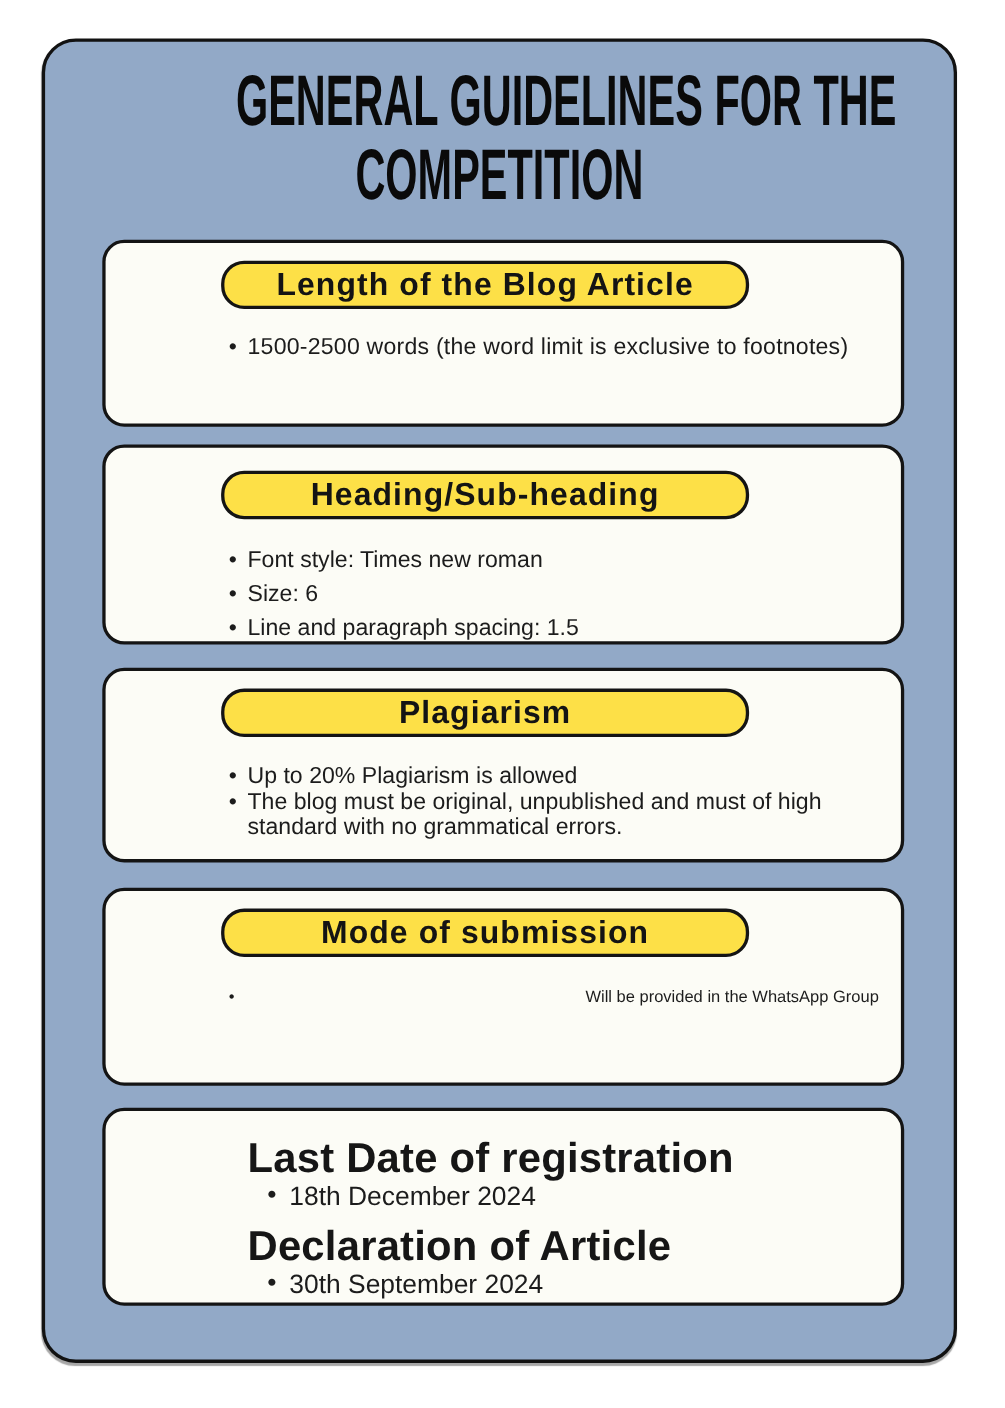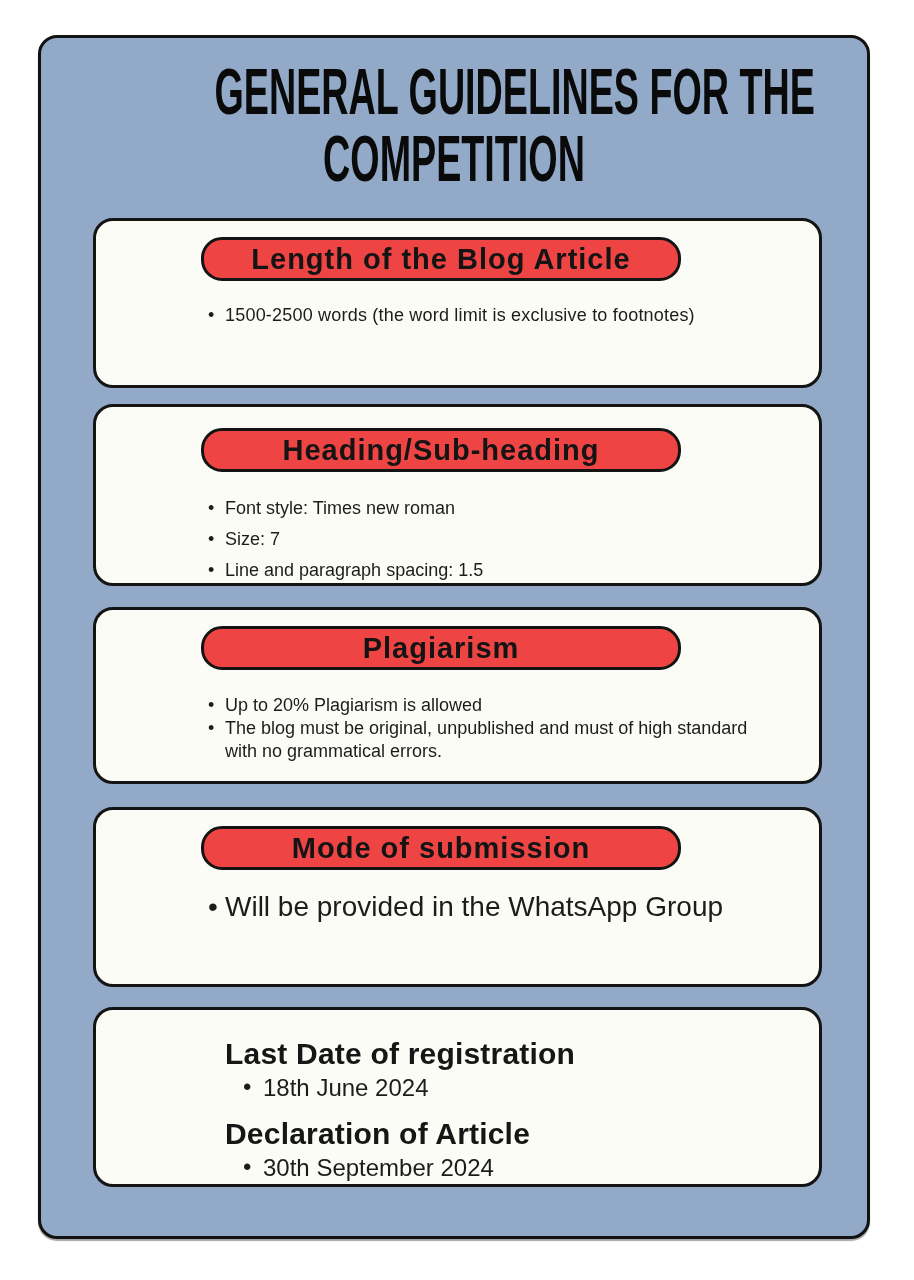--- a/index.html
+++ b/index.html
@@ -13,21 +13,21 @@
     overflow: hidden;
   }
   .panel {
     position: absolute;
     left: 38px;
     top: 35px;
     width: 832px;
     height: 1204px;
     background: #92a9c7;
     border: 3px solid #121212;
-    border-radius: 19px;
+    border-radius: 31px;
     box-shadow: 0 2px 1px rgba(0,0,0,0.35);
     box-sizing: border-box;
   }
   .title {
     position: absolute;
     top: 20px;
     left: 0;
     width: 100%;
     text-align: center;
     color: #0a0a0a;
@@ -54,38 +54,38 @@
   .card-length      { top: 180px; height: 164px; }
   .card-heading     { top: 366px; height: 176px; }
   .card-plagiarism  { top: 569px; height: 171px; }
   .card-submission  { top: 769px; height: 174px; }
   .card-dates       { top: 969px; height: 174px; }
   .pill {
     width: 474px;
     height: 38px;
     margin-left: 105px;
     margin-top: 16px;
-    background: #ef4444;
+    background: #fde047;
     border: 3px solid #141414;
     border-radius: 21px;
     display: flex;
     align-items: center;
     justify-content: center;
     font-size: 29px;
     font-weight: bold;
     letter-spacing: 1px;
     color: #141414;
     box-sizing: content-box;
   }
   .card-heading .pill { margin-top: 21px; justify-content: center; }
   .bullets {
     list-style: none;
     margin: 24px 0 0 0;
     padding: 0 20px 0 112px;
-    font-size: 18px;
+    font-size: 21px;
   }
   .bullets li {
     position: relative;
     padding-left: 17px;
     line-height: 25px;
     margin-bottom: 6px;
   }
   .bullets li::before {
     content: "\2022";
     position: absolute;
@@ -93,26 +93,26 @@
     top: 0;
     font-size: 1em;
   }
   .card-length .bullets { margin-top: 22px; letter-spacing: 0.2px; }
   .card-plagiarism .bullets { }
   .card-plagiarism .bullets li {
     line-height: 23px;
     margin-bottom: 0;
     max-width: 552px;
   }
-  .card-submission .bullets { margin-top: 24px; font-size: 28px; }
+  .card-submission .bullets { margin-top: 24px; font-size: 15px; text-align: right; }
   .card-dates { padding-top: 0; }
   .dates-block { padding: 27px 20px 0 129px; }
   .dates-heading {
     margin: 0;
-    font-size: 30px;
+    font-size: 38px;
     line-height: 33px;
     font-weight: bold;
     color: #161616;
     letter-spacing: 0.2px;
   }
   .dates-bullets {
     list-style: none;
     margin: 4px 0 15px 0;
     padding: 0 0 0 18px;
     font-size: 24px;
@@ -148,21 +148,21 @@
       <li>1500-2500 words (the word limit is exclusive to footnotes)</li>
     </ul>
   </section>
 
   <section class="card card-heading">
     <div class="pill">
       <span>Heading/Sub-heading</span>
     </div>
     <ul class="bullets">
       <li>Font style: Times new roman</li>
-      <li>Size: 7</li>
+      <li>Size: 6</li>
       <li>Line and paragraph spacing: 1.5</li>
     </ul>
   </section>
 
   <section class="card card-plagiarism">
     <div class="pill">
       <span>Plagiarism</span>
     </div>
     <ul class="bullets">
       <li>Up to 20% Plagiarism is allowed</li>
@@ -176,21 +176,21 @@
     </div>
     <ul class="bullets">
       <li>Will be provided in the WhatsApp Group</li>
     </ul>
   </section>
 
   <section class="card card-dates">
     <div class="dates-block">
       <h3 class="dates-heading">Last Date of registration</h3>
       <ul class="dates-bullets">
-        <li>18th June 2024</li>
+        <li>18th December 2024</li>
       </ul>
       <h3 class="dates-heading">Declaration of Article</h3>
       <ul class="dates-bullets">
         <li>30th September 2024</li>
       </ul>
     </div>
   </section>
 
 </div>
 

